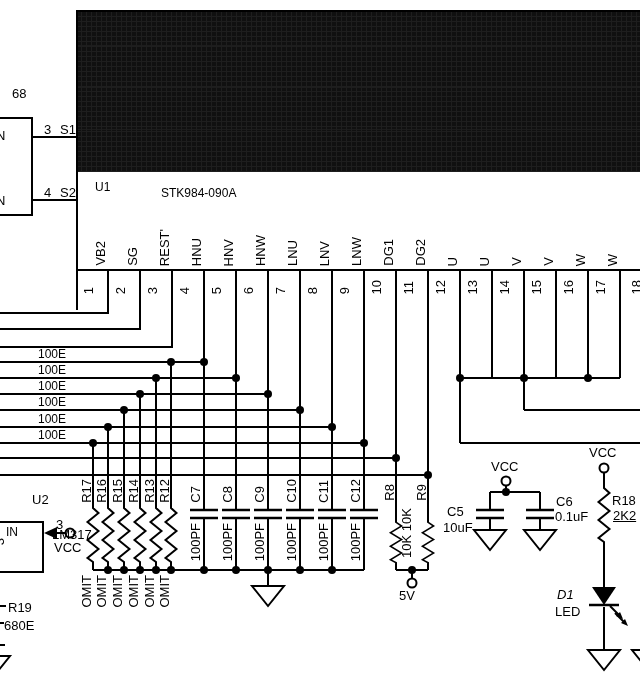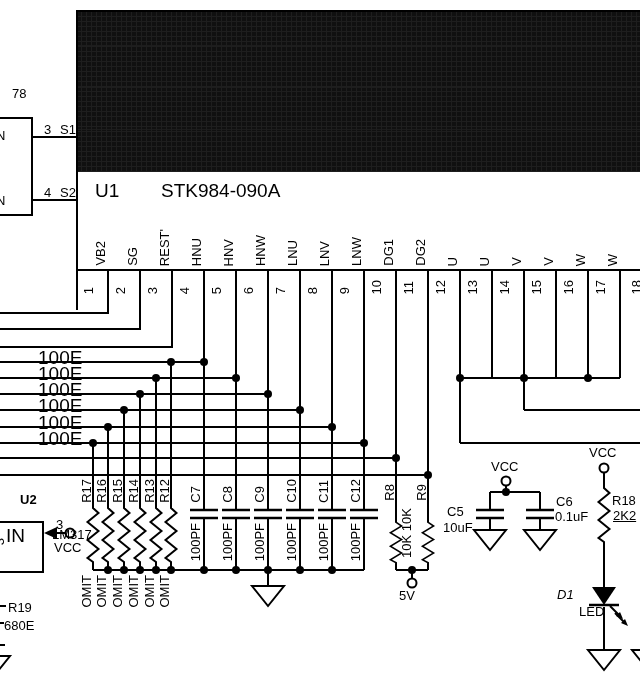--- a/index.html
+++ b/index.html
@@ -7,21 +7,21 @@
          font-family:"Liberation Sans",sans-serif;color:#000;}
   .icfill{position:absolute;left:76px;top:10px;width:564px;height:162px;
           background-color:#101010;
           background-image:
             repeating-linear-gradient(0deg,#1e1e1e 0 1px,transparent 1px 5px),
             repeating-linear-gradient(90deg,#1e1e1e 0 1px,transparent 1px 5px),
             repeating-linear-gradient(90deg,rgba(255,255,255,.06) 0 1px,transparent 1px 55px),
             repeating-linear-gradient(0deg,rgba(255,255,255,.05) 0 1px,transparent 1px 42px);}
   svg.wires{position:absolute;left:0;top:0;}
   .t{position:absolute;font-size:13px;line-height:1.05;white-space:nowrap;}
-  .t14{position:absolute;font-size:19px;line-height:1.05;white-space:nowrap;text-align:center;}
+  .t14{position:absolute;font-size:12px;line-height:1.05;white-space:nowrap;text-align:center;}
   .vt{position:absolute;font-size:13px;line-height:1.1;white-space:nowrap;
       writing-mode:vertical-rl;transform:rotate(180deg);}
 </style>
 </head>
 <body>
 
 <div class="stage">
 
   <div class="icfill"></div>
 
@@ -156,30 +156,30 @@
       <use href="#dot" x="300" y="570"></use>
         <use href="#dot" x="332" y="570"></use>
       <use href="#dot" x="412" y="570"></use>
       <use href="#dot" x="460" y="378"></use>
         <use href="#dot" x="524" y="378"></use>
         <use href="#dot" x="588" y="378"></use>
       <use href="#dot" x="506" y="492"></use>
     </g>
   </svg>
 
-  <div class="t" style="left:12px;top:87px;">78</div>
+  <div class="t" style="left:12px;top:87px;">68</div>
   <div class="t" style="left:44px;top:123px;">3</div>
   <div class="t" style="left:60px;top:123px;">S1</div>
   <div class="t" style="left:44px;top:186px;">4</div>
   <div class="t" style="left:60px;top:186px;">S2</div>
   <div class="t" style="left:-4px;top:129px;">N</div>
   <div class="t" style="left:-4px;top:194px;">N</div>
 
   <div class="t14" style="left:95px;top:181px;">U1</div>
-  <div class="t14" style="left:161px;top:181px;">STK984-090A</div>
+  <div class="t14" style="left:161px;top:187px;">STK984-090A</div>
 
   <div class="vt" style="left:94px;bottom:428px;">VB2</div>
   <div class="vt" style="left:126px;bottom:428px;">SG</div>
   <div class="vt" style="left:158px;bottom:428px;">REST'</div>
   <div class="vt" style="left:190px;bottom:428px;">HNU</div>
   <div class="vt" style="left:222px;bottom:428px;">HNV</div>
   <div class="vt" style="left:254px;bottom:428px;">HNW</div>
   <div class="vt" style="left:286px;bottom:428px;">LNU</div>
   <div class="vt" style="left:318px;bottom:428px;">LNV</div>
   <div class="vt" style="left:350px;bottom:428px;">LNW</div>
@@ -244,35 +244,35 @@
   <div class="vt" style="left:253px;top:523px;">100PF</div>
   <div class="vt" style="left:285px;top:523px;">100PF</div>
   <div class="vt" style="left:317px;top:523px;">100PF</div>
   <div class="vt" style="left:349px;top:523px;">100PF</div>
 
   <div class="vt" style="left:383px;bottom:193px;">R8</div>
   <div class="vt" style="left:415px;bottom:193px;">R9</div>
   <div class="vt" style="left:400px;bottom:136px;">10K 10K</div>
   <div class="t" style="left:399px;top:589px;">5V</div>
 
-  <div class="t" style="left:20px;top:493px;font-weight:bold;">U2</div>
+  <div class="t" style="left:32px;top:493px;">U2</div>
   <div class="t" style="left:6px;top:528px;margin-left:46px;">LM317</div>
   <div class="t14" style="left:6px;top:526px;">IN</div>
   <div class="t" style="left:56px;top:518px;">3</div>
   <div class="t" style="left:54px;top:541px;">VCC</div>
   <div class="vt" style="left:-7px;bottom:149px;">3</div>
 
   <div class="t" style="left:8px;top:601px;">R19</div>
   <div class="t" style="left:4px;top:619px;">680E</div>
 
   <div class="t" style="left:491px;top:460px;">VCC</div>
   <div class="t" style="left:447px;top:505px;">C5</div>
   <div class="t" style="left:443px;top:521px;">10uF</div>
   <div class="t" style="left:556px;top:495px;">C6</div>
   <div class="t" style="left:555px;top:510px;">0.1uF</div>
 
   <div class="t" style="left:589px;top:446px;">VCC</div>
   <div class="t" style="left:612px;top:494px;">R18</div>
   <div class="t" style="left:613px;top:509px;text-decoration:underline;">2K2</div>
   <div class="t" style="left:557px;top:588px;font-style:italic;">D1</div>
-  <div class="t" style="left:555px;top:605px;margin-left:24px;">LED</div>
+  <div class="t" style="left:555px;top:605px;">LED</div>
 
 </div>
 
 </body></html>

